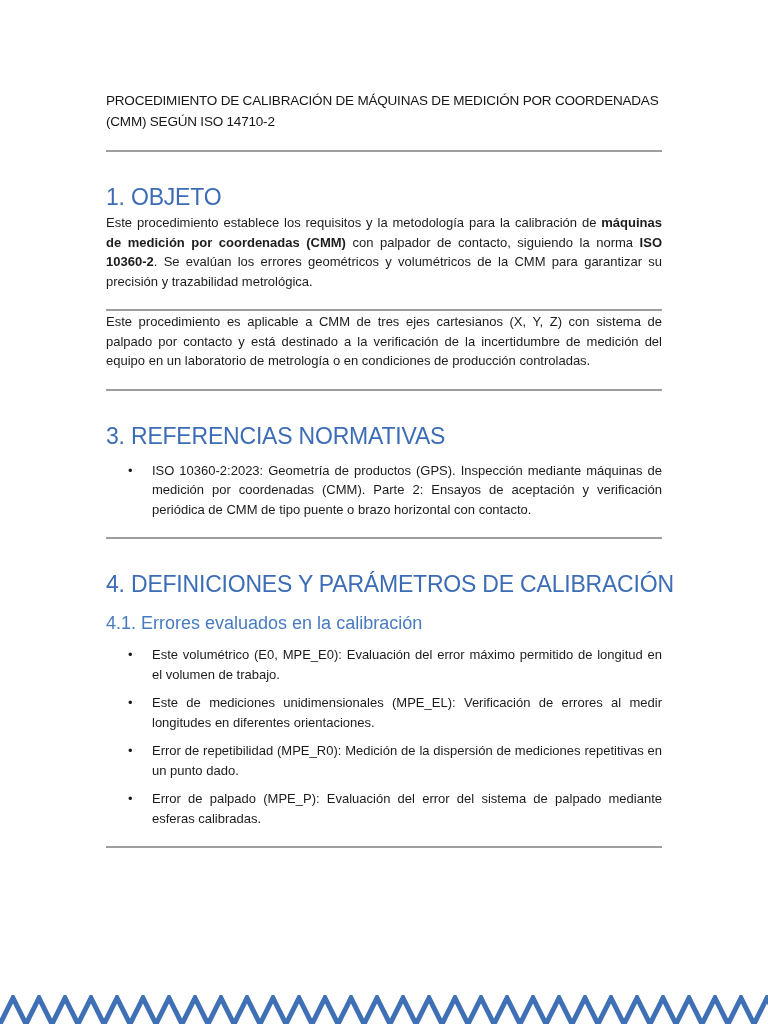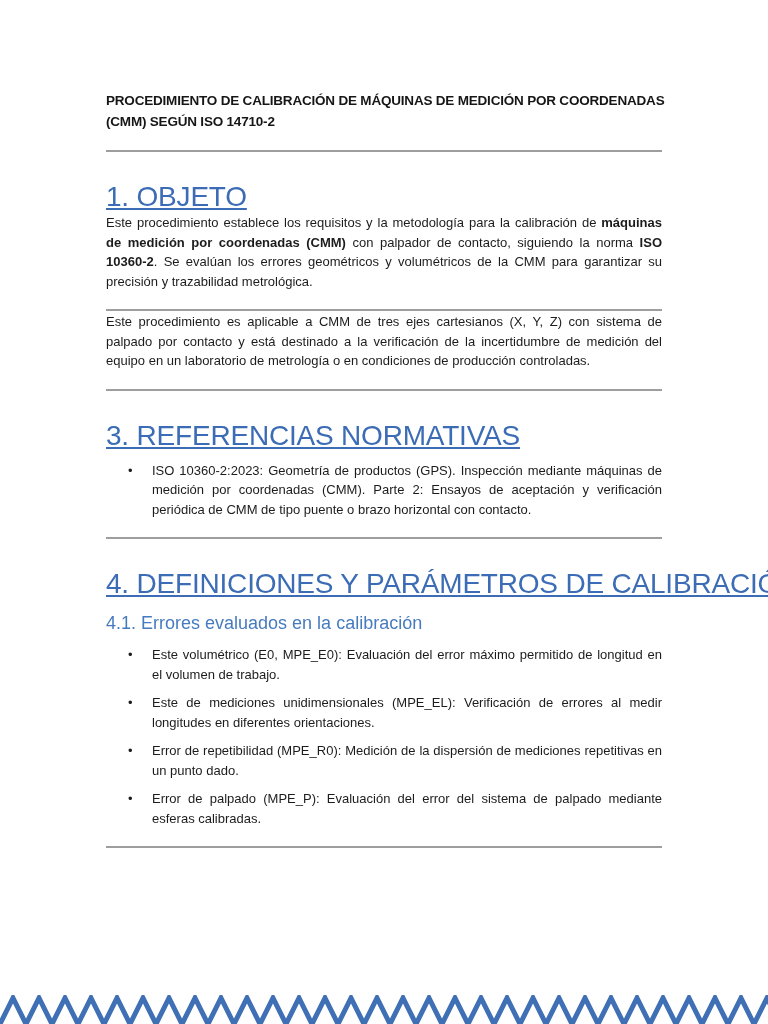--- a/index.html
+++ b/index.html
@@ -24,41 +24,40 @@
     overflow:hidden;
   }
   .content{
     position:absolute;
     top:0;left:106px;
     width:556px;
   }
   .doc-title{
     margin:90px 0 0;
     font-size:13.5px;
-    font-weight:700;
+    font-weight:400;
     line-height:21px;
     letter-spacing:-0.2px;
     color:#161616;
   }
   .doc-title span{display:block;white-space:nowrap;}
   .rule{
     border:none;
     height:2px;
     background:var(--divider-gray,#9e9e9e);
     margin:18px 0 0;
   }
   .sec-heading{
     margin:30px 0 0;
-    font-size:28px;
+    font-size:23px;
     font-weight:400;
     line-height:30px;
     letter-spacing:-0.2px;
     white-space:nowrap;
     color:var(--heading-blue,#3b6cb5);
-    text-decoration:underline;
   }
   .sub-heading{
     margin:12px 0 0;
     font-size:18px;
     font-weight:400;
     line-height:24px;
     color:var(--subheading-blue,#477bc0);
   }
   .body-par{
     margin:1px 0 0;

